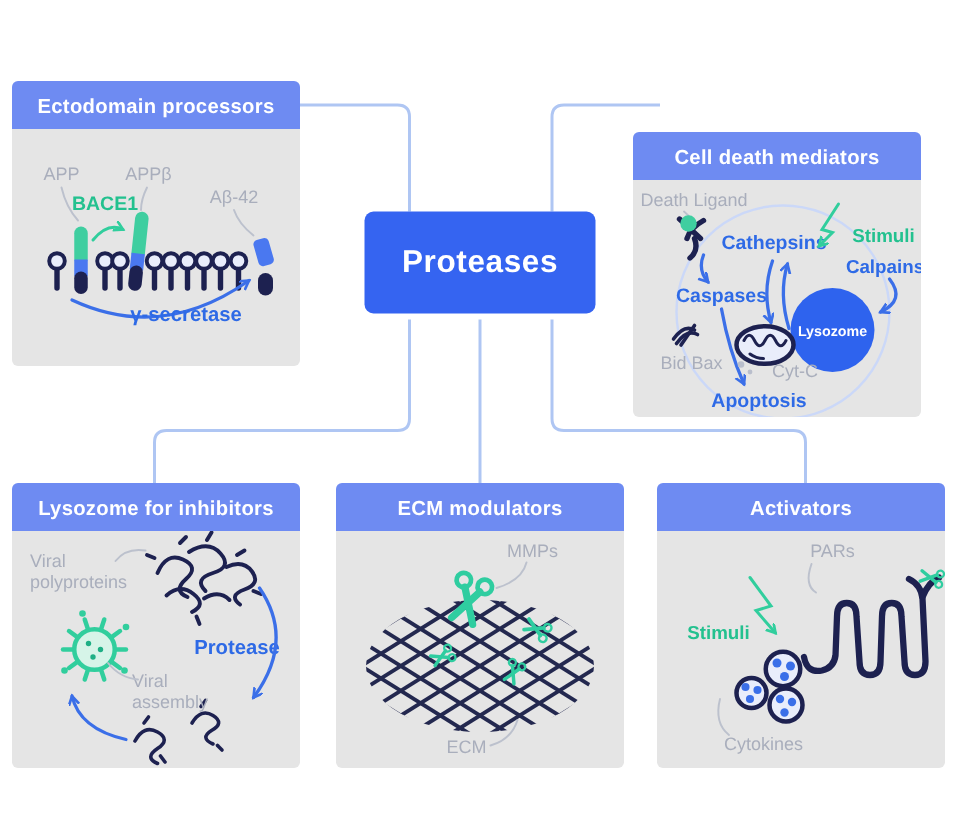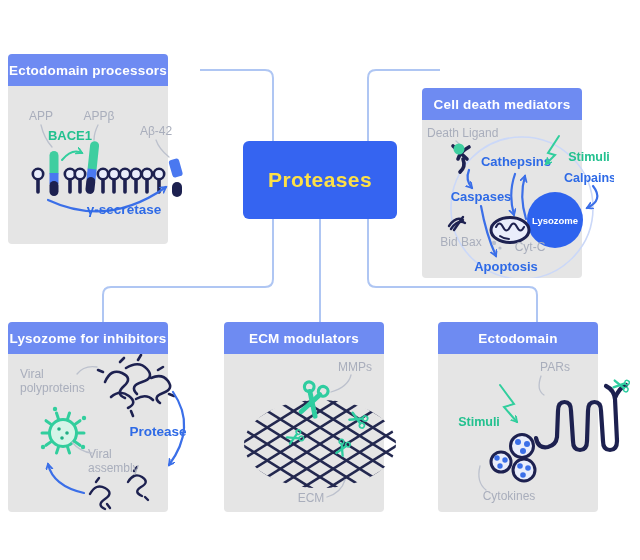--- a/index.html
+++ b/index.html
@@ -1,27 +1,27 @@
 <!DOCTYPE html>
 <html><head>
 <meta charset="utf-8">
 <style>
   html,body{margin:0;padding:0;background:#fff;}
   .canvas{position:relative;width:640px;height:560px;background:#ffffff;
           font-family:"Liberation Sans",sans-serif;overflow:hidden;}
   .connectors{position:absolute;left:0;top:0;z-index:0;}
-  .panel{position:absolute;width:160px;z-index:1;}
+  .panel{position:absolute;width:192px;z-index:1;}
   .panel-header{height:32px;background:#6E8BF2;border-radius:4px 4px 0 0;
                 display:flex;align-items:center;justify-content:center;
                 color:#fff;font-size:13.5px;font-weight:700;letter-spacing:.2px;}
   .panel-body{height:158px;background:#e5e5e5;border-radius:0 0 4px 4px;}
   .panel-body svg{display:block;}
-  .center-node{position:absolute;left:243px;top:141px;width:154px;height:78px;
+  .center-node{position:absolute;left:243px;top:141px;width:154px;height:68px;
                background:#3564F1;border-radius:6px;display:flex;align-items:center;
-               justify-content:center;color:#fde047;font-size:21px;font-weight:700;
+               justify-content:center;color:#ffffff;font-size:21px;font-weight:700;
                letter-spacing:.4px;z-index:2;}
   
   text{font-family:"Liberation Sans",sans-serif;}
   .t-gray{fill:#A9AEBC;font-size:12px;}
   .t-blue{fill:#2E6AE6;font-size:13px;font-weight:700;}
   .t-blue-s{fill:#2E6AE6;font-size:12.5px;font-weight:700;}
   .t-teal{fill:#23C18F;font-size:12.5px;font-weight:700;}
   .t-white{fill:#ffffff;font-size:9.5px;font-weight:700;}
   .leader{stroke:#BCC1CD;stroke-width:1.3;fill:none;stroke-linecap:round;}
   .arrow-b{stroke:#3B6FE8;stroke-width:2.2;fill:none;stroke-linecap:round;}
@@ -290,21 +290,21 @@
         <use href="#scis" transform="translate(70,84) rotate(65) scale(0.5)"></use>
         <use href="#scis" transform="translate(118,95) rotate(25) scale(0.5)"></use>
         <text class="t-gray" x="87" y="148" text-anchor="middle">ECM</text>
         <path class="leader" d="M 103 143 Q 117 139 121 126"></path>
       </svg>
     </div>
   </div>
 
   <div class="panel" style="left:438px;top:322px;">
     <div class="panel-header">
-      <span>Ectodomain</span>
+      <span>Activators</span>
     </div>
     <div class="panel-body">
       <svg width="192" height="158" viewBox="0 0 192 158">
         <defs>
           <marker id="mT5" markerUnits="userSpaceOnUse" markerWidth="12" markerHeight="12" refX="6" refY="3.5" orient="auto">
             <path d="M0 0 L6 3.5 L0 7" fill="none" stroke="#31CE9D" stroke-width="1.8"></path>
           </marker>
           <g id="scis5" stroke="#2FCDA0" fill="none" stroke-linecap="round">
             <circle cx="-7" cy="-13" r="4.6" stroke-width="3"></circle>
             <circle cx="7" cy="-13" r="4.6" stroke-width="3"></circle>

